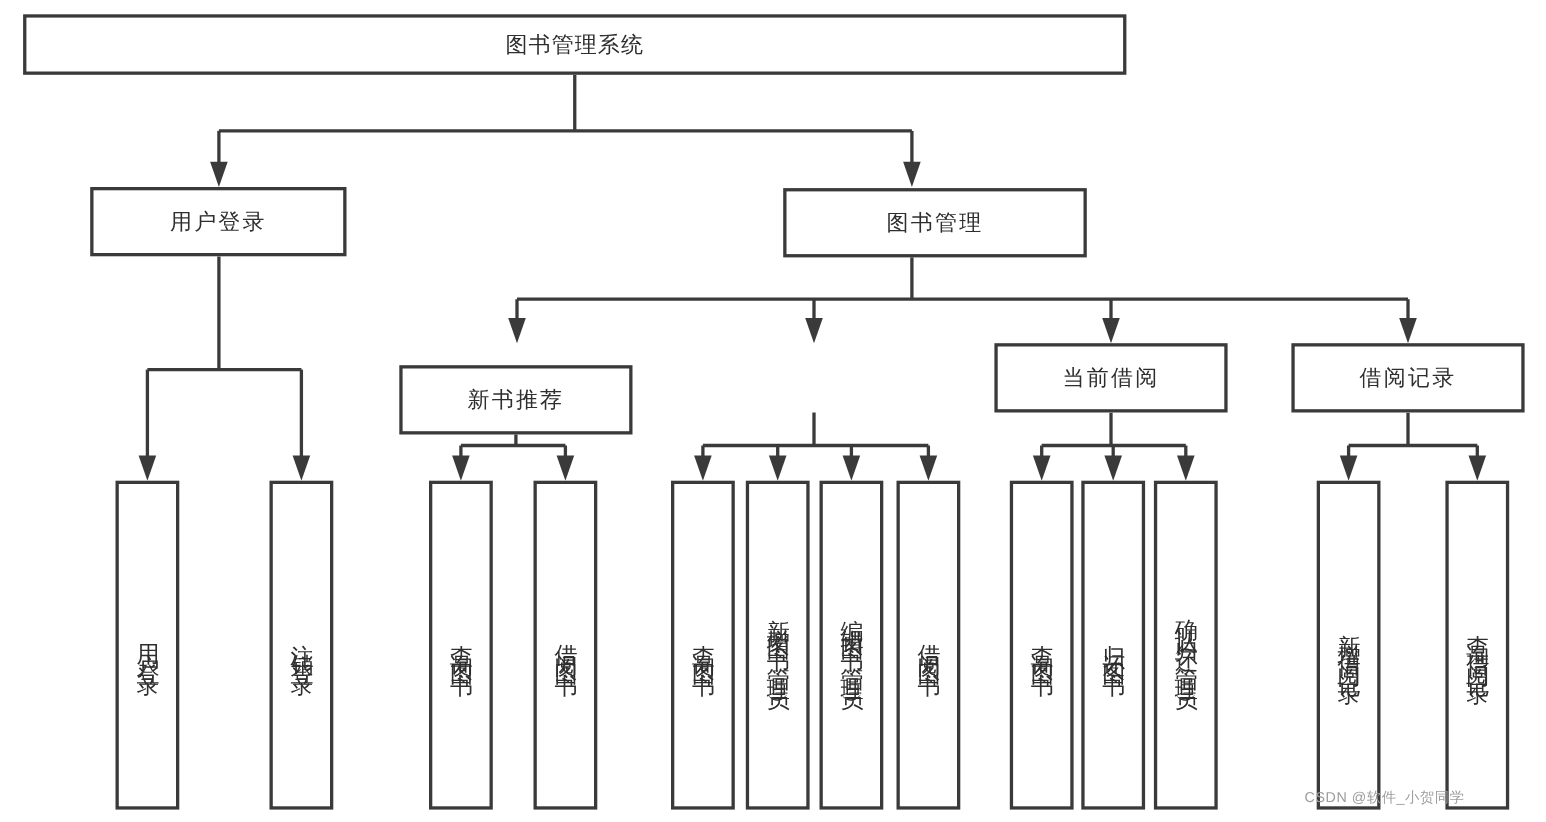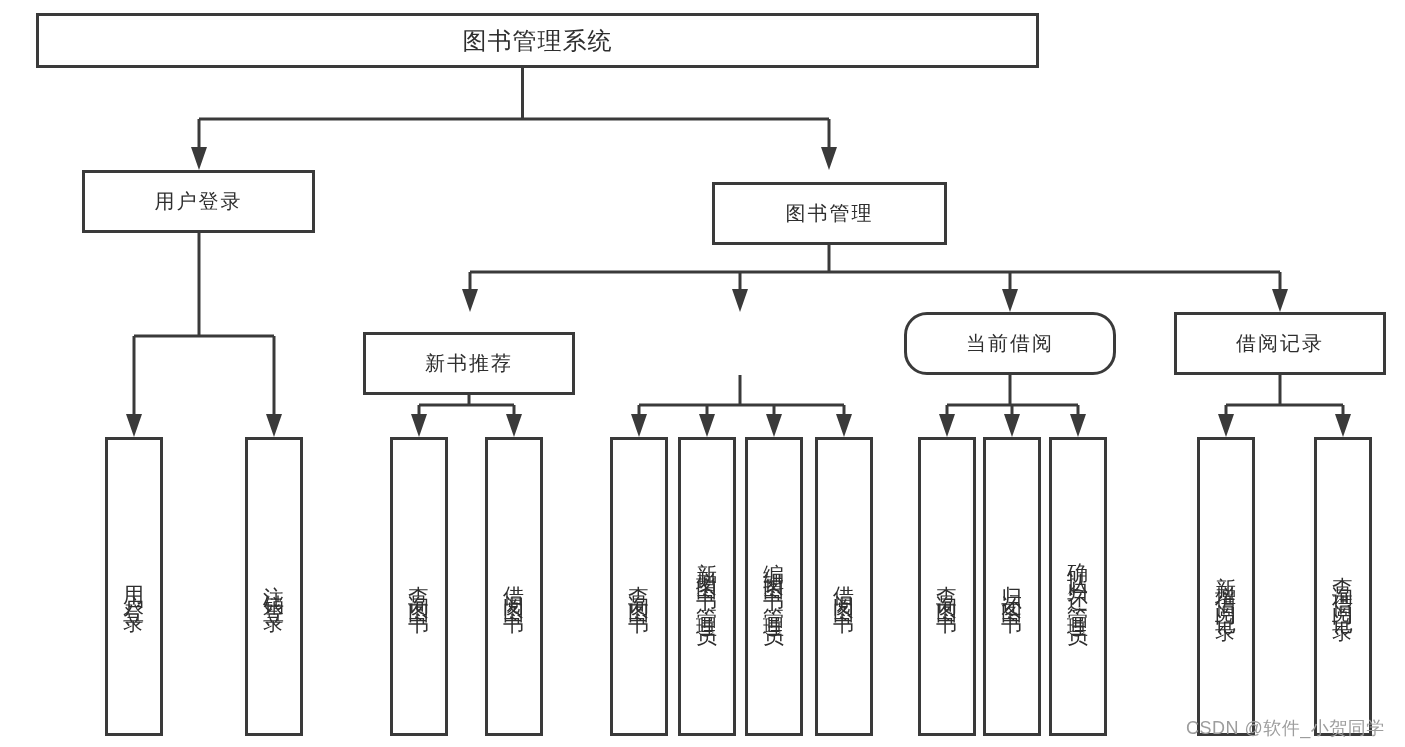--- a/index.html
+++ b/index.html
@@ -6,29 +6,29 @@
   #stage{
     position:relative;width:1405px;height:747px;background:#ffffff;overflow:hidden;
     font-family:"Liberation Sans","DejaVu Sans",sans-serif;color:#2e2e2e;
   }
   #wires{position:absolute;left:0;top:0;width:1405px;height:747px;}
   .node{
     position:absolute;box-sizing:border-box;border:3px solid #3a3a3a;background:#fff;
     display:flex;align-items:center;justify-content:center;
   }
   .hbox{font-size:20px;letter-spacing:2px;}
-  .root{font-size:24px;letter-spacing:1px;margin-left:15px;}
+  .root{font-size:20px;letter-spacing:1px;}
   .vbox{width:58px;height:299px;}
   .vtext{
     writing-mode:vertical-rl;text-orientation:mixed;
     font-size:21px;letter-spacing:9px;line-height:1;
   }
   .watermark{
     position:absolute;left:1186px;top:716px;z-index:5;
-    font-size:18px;color:#9d9d9d;letter-spacing:0.5px;white-space:nowrap;
+    font-size:13px;color:#9d9d9d;letter-spacing:0.5px;white-space:nowrap;
   }
   line{stroke:#3a3a3a;stroke-width:3;}
   polygon{fill:#3a3a3a;}
 </style>
 </head>
 <body>
 
 <div id="stage">
 
   <svg id="wires" viewBox="0 0 1405 747" xmlns="http://www.w3.org/2000/svg">
@@ -89,24 +89,24 @@
     <line x1="1226" y1="405" x2="1343" y2="405"></line>
     <line x1="1226" y1="405" x2="1226" y2="416"></line>
     <line x1="1343" y1="405" x2="1343" y2="416"></line>
     <polygon points="1226,437 1218,414 1234,414"></polygon>
     <polygon points="1343,437 1335,414 1351,414"></polygon>
   </svg>
 
   <div class="node hbox root" style="left:21px;top:13px;width:1003px;height:55px;">图书管理系统</div>
 
   <div class="node hbox" style="left:82px;top:170px;width:233px;height:63px;">用户登录</div>
-  <div class="node hbox" style="left:712px;top:182px;width:235px;height:63px;">图书管理</div>
+  <div class="node hbox" style="left:712px;top:171px;width:276px;height:63px;">图书管理</div>
 
   <div class="node hbox" style="left:363px;top:312px;width:212px;height:63px;margin-top:20px;">新书推荐</div>
-  <div class="node hbox" style="left:904px;top:312px;width:212px;height:63px;border-radius:23px;">当前借阅</div>
+  <div class="node hbox" style="left:904px;top:312px;width:212px;height:63px;">当前借阅</div>
   <div class="node hbox" style="left:1174px;top:312px;width:212px;height:63px;">借阅记录</div>
 
   <div class="node vbox" style="left:105px;top:437px;">
     <span class="vtext">用户登录</span>
   </div>
   <div class="node vbox" style="left:245px;top:437px;">
     <span class="vtext">注销登录</span>
   </div>
 
   <div class="node vbox" style="left:390px;top:437px;">

